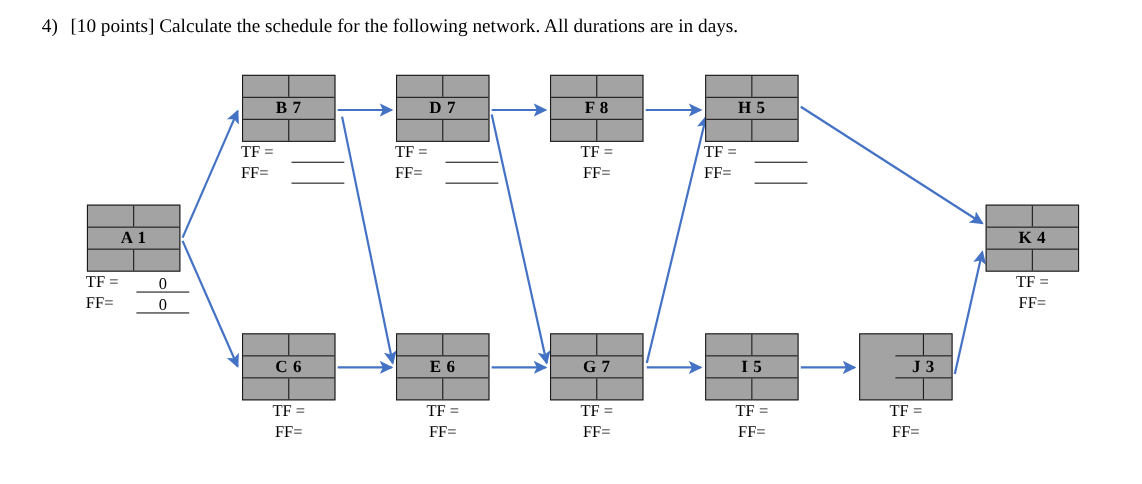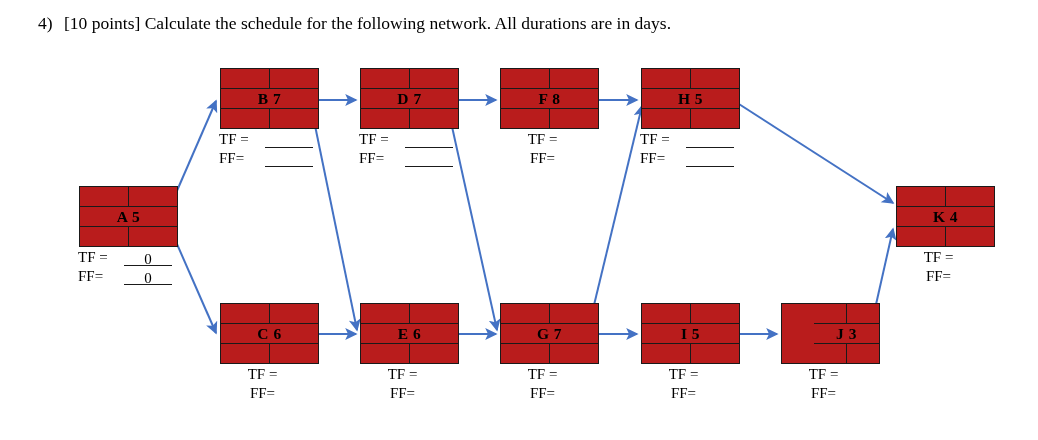--- a/index.html
+++ b/index.html
@@ -34,23 +34,23 @@
   #arrow-layer {
     position: absolute;
     left: 0; top: 0;
     width: 1038px; height: 440px;
     pointer-events: none;
   }
 
   
   .node {
     position: absolute;
-    width: 99px;
+    width: 85px;
     border: 1.6px solid #1a1a1a;
-    background: #b91c1c;
+    background: #a3a3a3;
   }
   .node .cell-row {
     display: flex;
     height: 19px;
   }
   .node .cell-row.split > div {
     flex: 1 1 50%;
     height: 100%;
   }
   .node .cell-row.split > div:first-child {
@@ -142,21 +142,21 @@
       <line x1="868" y1="340" x2="893" y2="229"></line>
     </g>
   </svg>
 
   <div id="nodes">
       <div class="node" style="left: 79px; top: 186px;">
         <div class="cell-row split">
           <div></div>
           <div></div>
         </div>
-        <div class="mid-row">A 5</div>
+        <div class="mid-row">A 1</div>
         <div class="cell-row split">
           <div></div>
           <div></div>
         </div>
       </div>
       <div class="tfff underlined" style="left: 78px; top: 248px;">
         <div class="ln">
           <span class="lbl">TF =</span>
           <span class="blank">0</span>
         </div>

